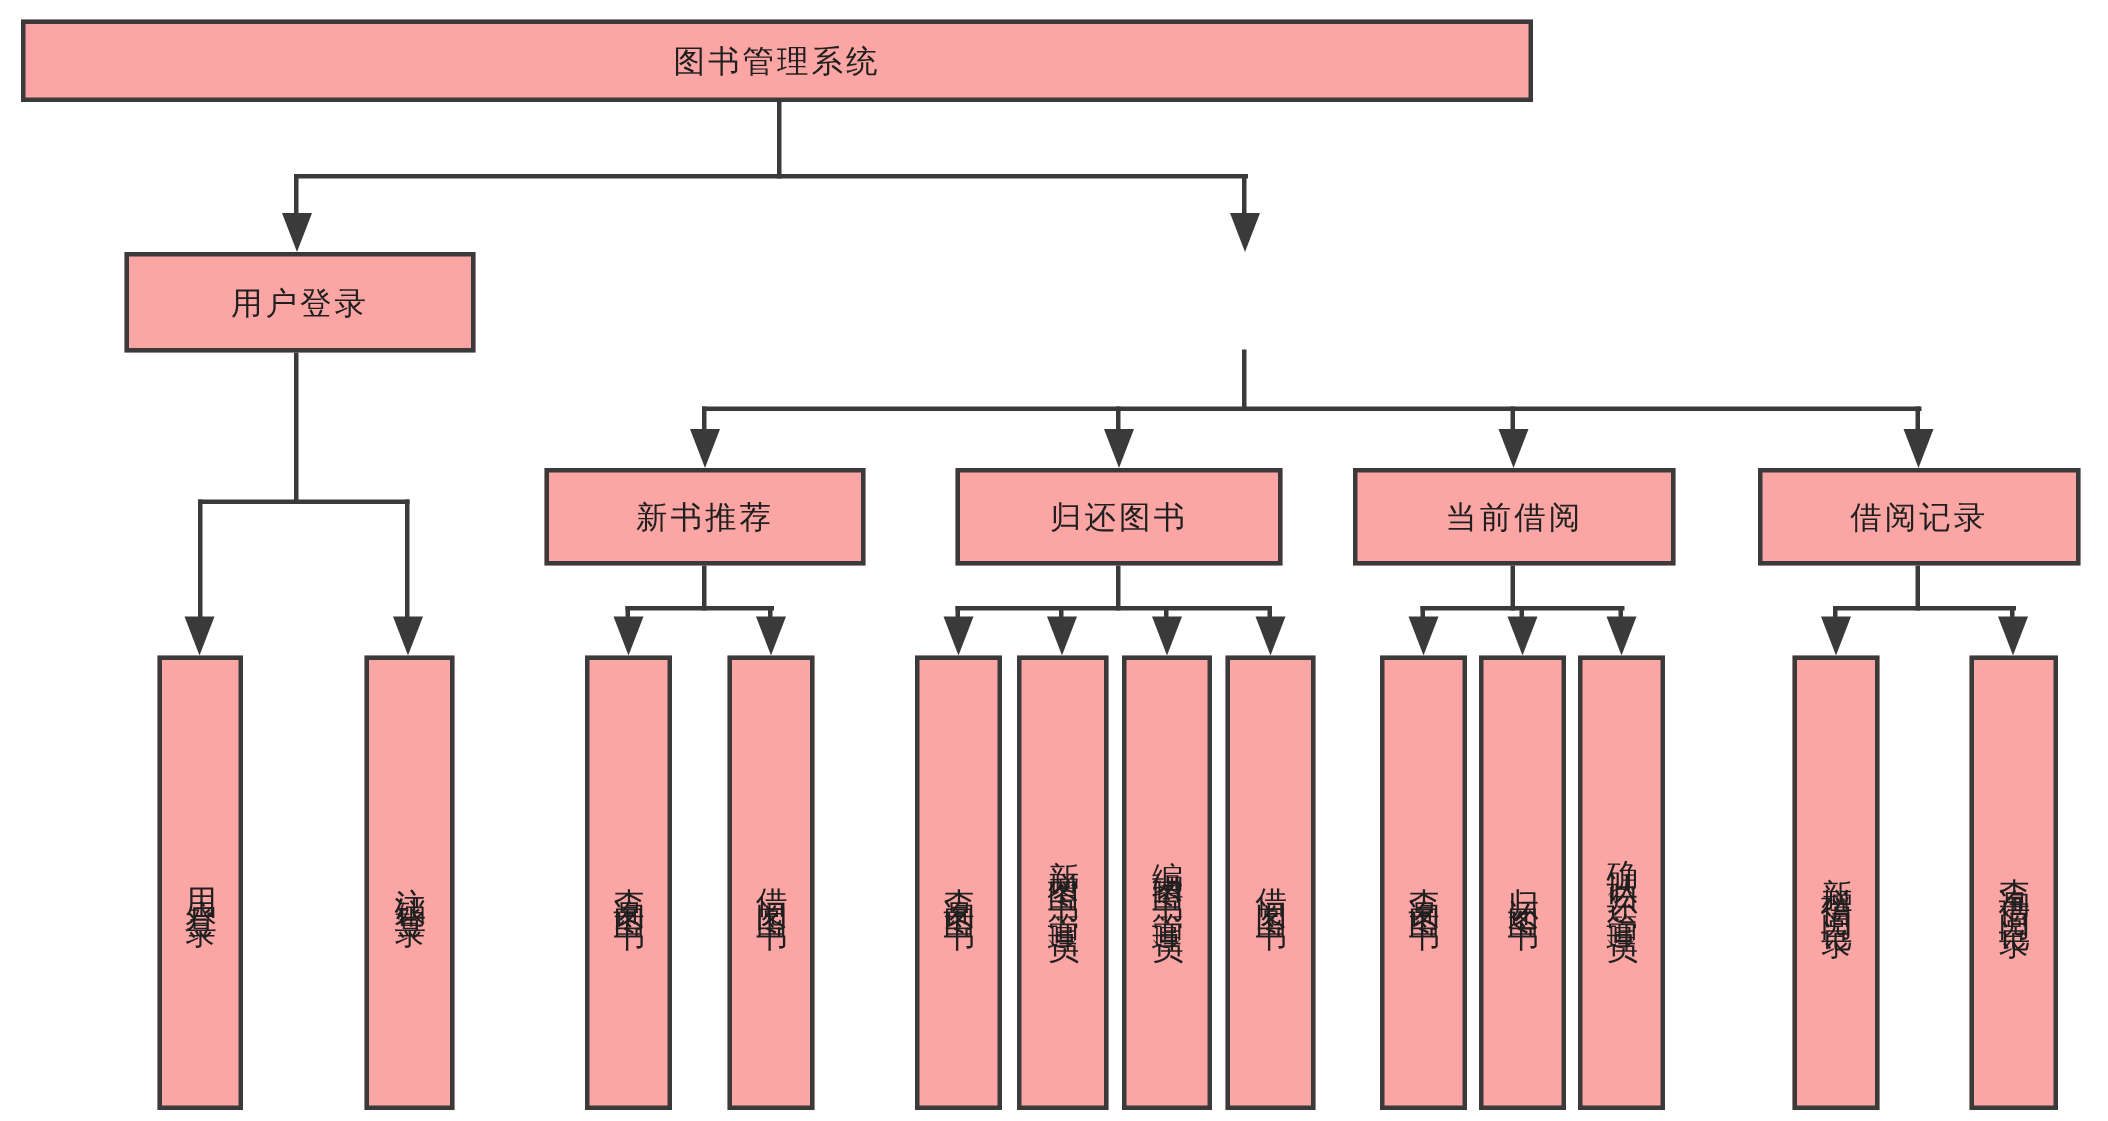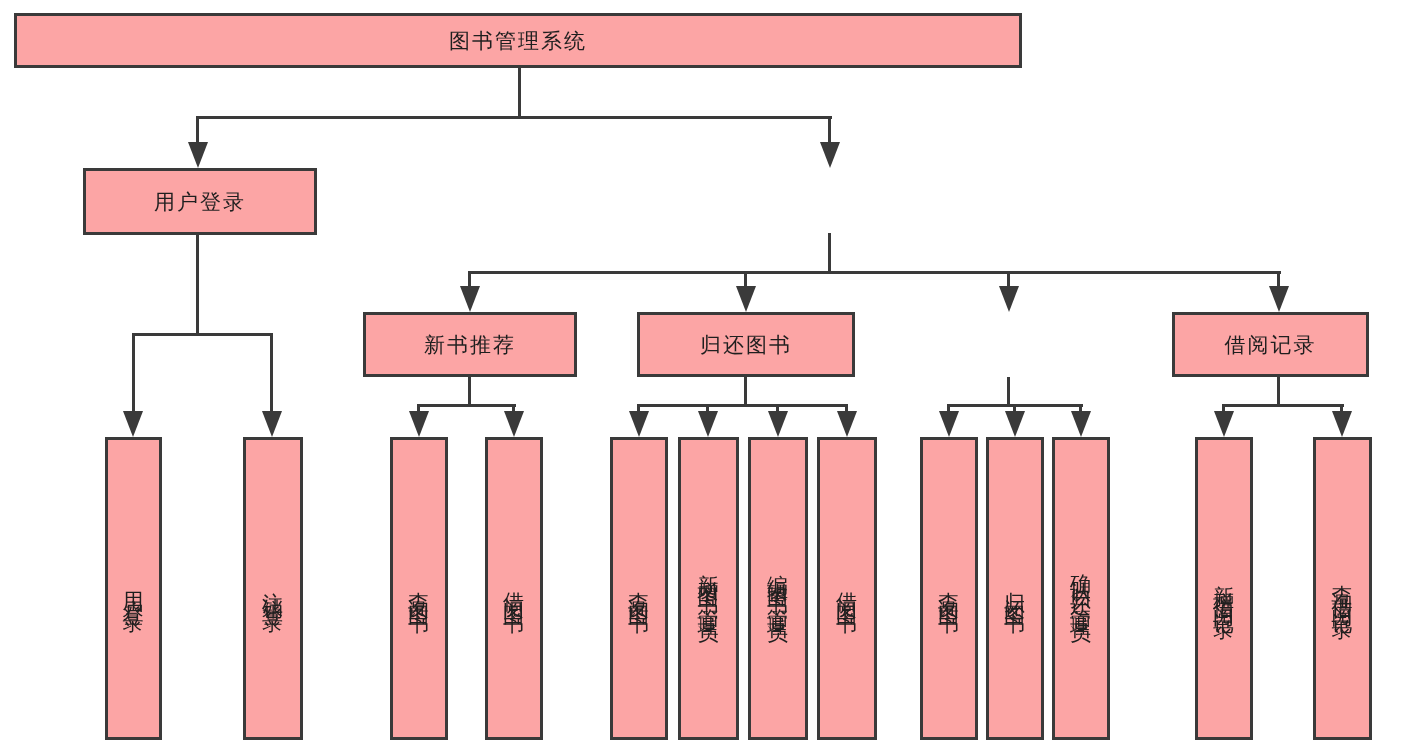--- a/index.html
+++ b/index.html
@@ -84,21 +84,24 @@
   <div class="head" style="left:999px;top:286px;"></div>
   <div class="vl" style="left:1277px;top:271px;height:18px;"></div>
   <div class="head" style="left:1269px;top:286px;"></div>
 
   <div class="box" style="left:363px;top:312px;width:214px;height:65px;text-align:center;">
     <span class="lbl">新书推荐</span>
   </div>
   <div class="box" style="left:637px;top:312px;width:218px;height:65px;">
     <span class="lbl">归还图书</span>
   </div>
-  <div class="box" style="left:1172px;top:312px;width:197px;height:65px;">
+  <div class="box" style="left:902px;top:312px;width:215px;height:65px;">
+    <span class="lbl">当前借阅</span>
+  </div>
+  <div class="box" style="left:1172px;top:312px;width:215px;height:65px;">
     <span class="lbl">借阅记录</span>
   </div>
 
   <div class="vl" style="left:468px;top:377px;height:30px;"></div>
   <div class="hl" style="left:417px;top:404px;width:99px;"></div>
   <div class="vl" style="left:417px;top:404px;height:10px;"></div>
   <div class="head" style="left:409px;top:411px;"></div>
   <div class="vl" style="left:512px;top:404px;height:10px;"></div>
   <div class="head" style="left:504px;top:411px;"></div>
 

